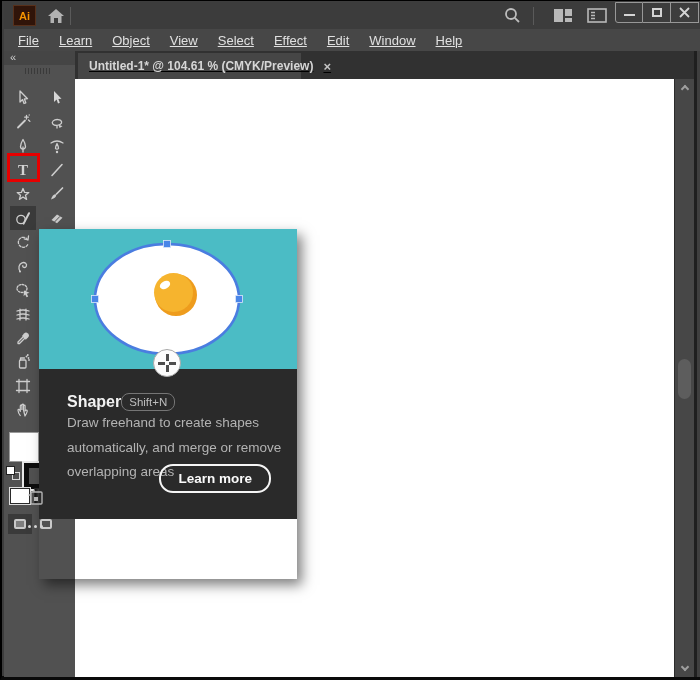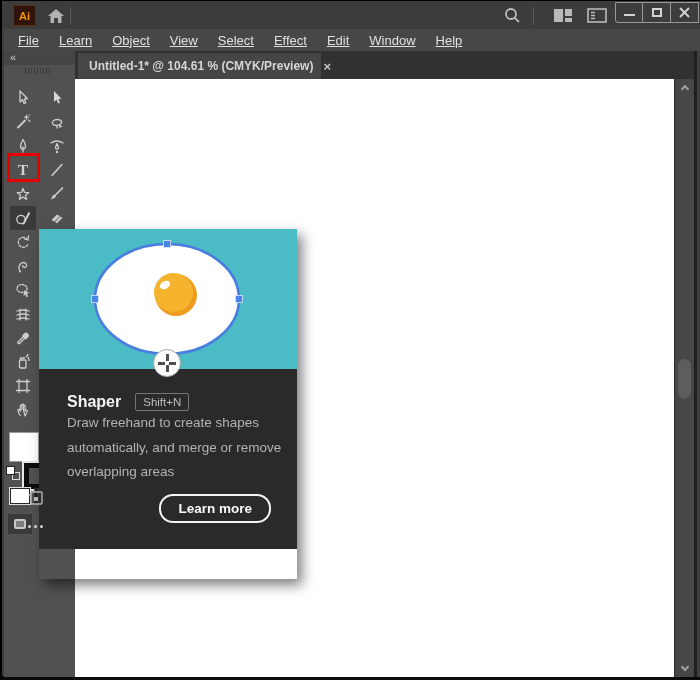--- a/index.html
+++ b/index.html
@@ -25,22 +25,22 @@
   .glyph-max { width:10px; height:9px; border:2px solid #d4d4d4; }
 
   
   .menubar { position:absolute; left:2px; top:28px; width:696px; height:22px; background:#474747;
              display:flex; align-items:center; padding-left:8px; }
   .menu-item { color:#e0e0e0; font-size:13px; padding:0 10px;text-decoration:underline; }
   .menu-item:first-child { padding-left:6px; }
 
   
   .tabbar { position:absolute; left:73px; top:50px; width:625px; height:28px; background:#313131; }
-  .doc-tab { position:absolute; left:3px; top:2px; width:243px; height:26px; background:#464646;
-             display:flex; align-items:center; padding:0 8px 0 11px; }
+  .doc-tab { position:absolute; left:3px; top:2px; width:223px; height:26px; background:#464646;
+             display:flex; align-items:center; padding:0 8px 0 11px;text-decoration:underline; }
   .doc-tab .label { color:#d6d6d6; font-size:12px; font-weight:bold; white-space:nowrap; }
   .doc-tab .close { color:#c4c4c4; font-size:13px; font-weight:bold; margin-left:10px; }
 
   
   .canvas { position:absolute; left:73px; top:78px; width:599px; height:598px; background:#ffffff; }
   .vscroll { position:absolute; left:672px; top:78px; width:20px; height:598px; background:#474747; border-left:1px solid #2c2c2c; }
   .vchev { position:absolute; left:6px; width:8px; height:8px; }
   .vchev span { position:absolute; left:1px; top:2px; width:6px; height:6px; border-top:2px solid #9f9f9f; border-right:2px solid #9f9f9f; }
   .vchev.up span { transform:rotate(-45deg); }
   .vchev.down span { transform:rotate(135deg); }
@@ -74,24 +74,24 @@
   .dm-glyph { width:12px; height:10px; border:2px solid #c9c9c9; border-radius:2px; background:#7e7e7e; }
   .dm-glyph2 { width:12px; height:10px; border:2px solid #c9c9c9; border-radius:2px; }
   .screenmode-icon { position:absolute; left:25px; top:487px; z-index:50; }
   .dots { position:absolute; left:26px; top:524px; display:flex; gap:3px; z-index:50; }
   .dots i { width:3px; height:3px; border-radius:50%; background:#d2d2d2; }
 
   
   .tooltip { position:absolute; left:37px; top:228px; width:258px; height:350px; z-index:40;
              box-shadow:5px 6px 12px rgba(0,0,0,.5); }
   .tt-image { position:absolute; left:0; top:0; width:258px; height:140px; overflow:visible; }
-  .tt-panel { position:absolute; left:0; top:140px; width:258px; height:180px; background:#2a2a2a; padding:24px 26px 0 28px; }
+  .tt-panel { position:absolute; left:0; top:140px; width:258px; height:150px; background:#2a2a2a; padding:24px 26px 0 28px; }
   .tt-titlerow { display:flex; align-items:center; }
   .tt-title { color:#f2f2f2; font-size:16px; font-weight:bold; }
-  .tt-badge { margin-left:14px; color:#bdbdbd; font-size:11.5px; border:1px solid #757575; border-radius:2px; padding:2px 7px; }
+  .tt-badge { color:#bdbdbd; font-size:11.5px; border:1px solid #757575; border-radius:8px; padding:2px 7px; }
   .tt-desc { width:225px; color:#b3b3b3; font-size:13.5px; line-height:24.5px; }
   .tt-btn { position:absolute; right:26px; bottom:26px; border:2px solid #f5f5f5; border-radius:14px;
             color:#fafafa; font-size:13.5px; font-weight:bold; padding:5px 17px; background:transparent; }
   .cursor-badge { position:absolute; left:114px; top:120px; width:28px; height:28px; border-radius:50%;
                   background:#fcfcfc; border:1px solid #a9a9a9; z-index:5; }
   .cursor-badge i { position:absolute; background:#4d4d4d; }
   .cursor-badge .n { left:12px; top:4px; width:2.5px; height:7px; }
   .cursor-badge .s { left:12px; bottom:4px; width:2.5px; height:7px; }
   .cursor-badge .w { left:4px; top:12px; width:7px; height:2.5px; }
   .cursor-badge .e { right:4px; top:12px; width:7px; height:2.5px; }

